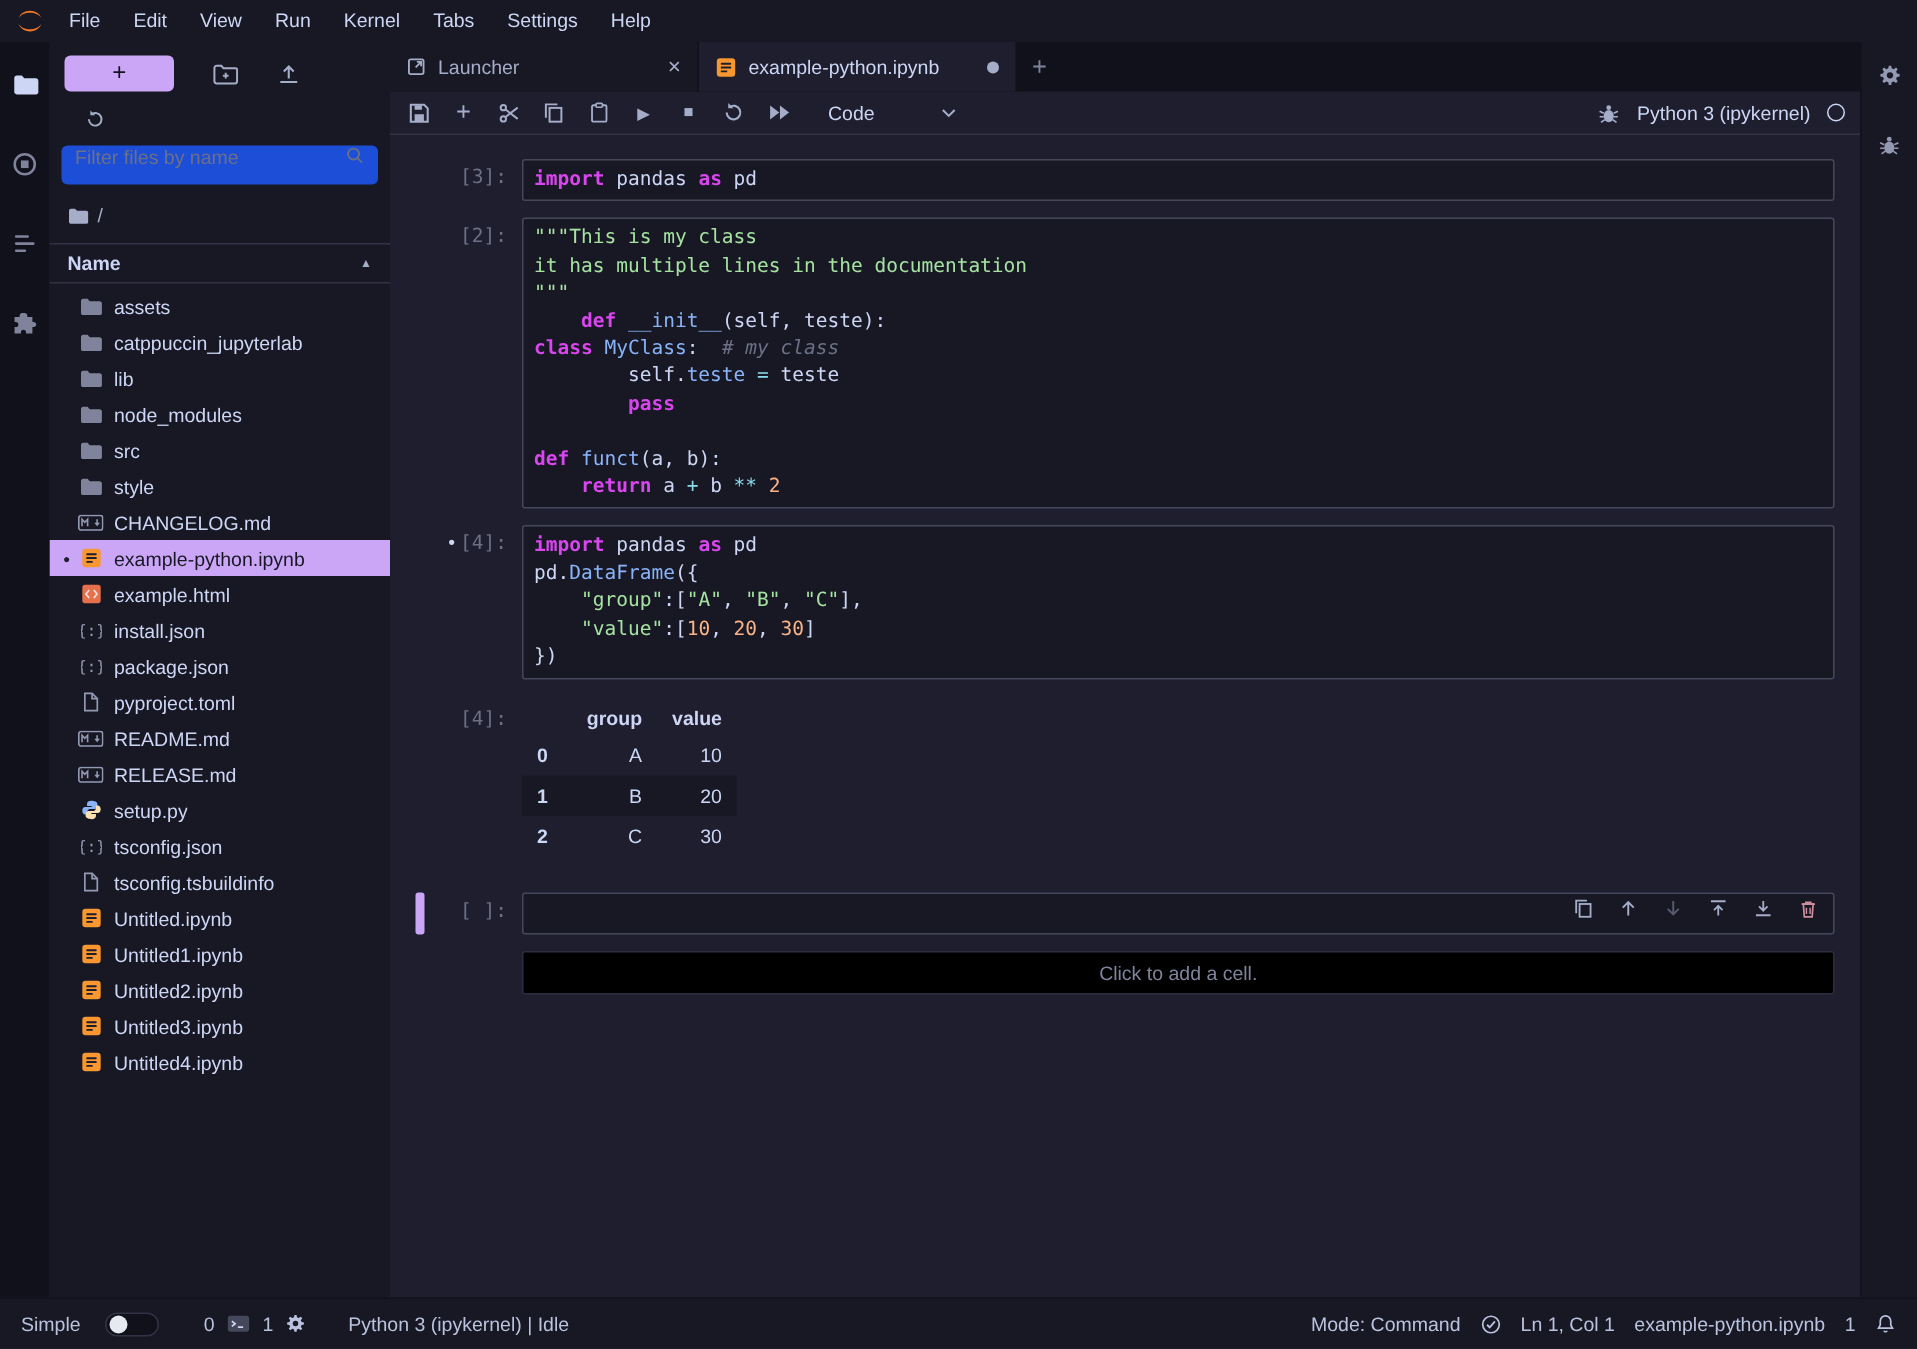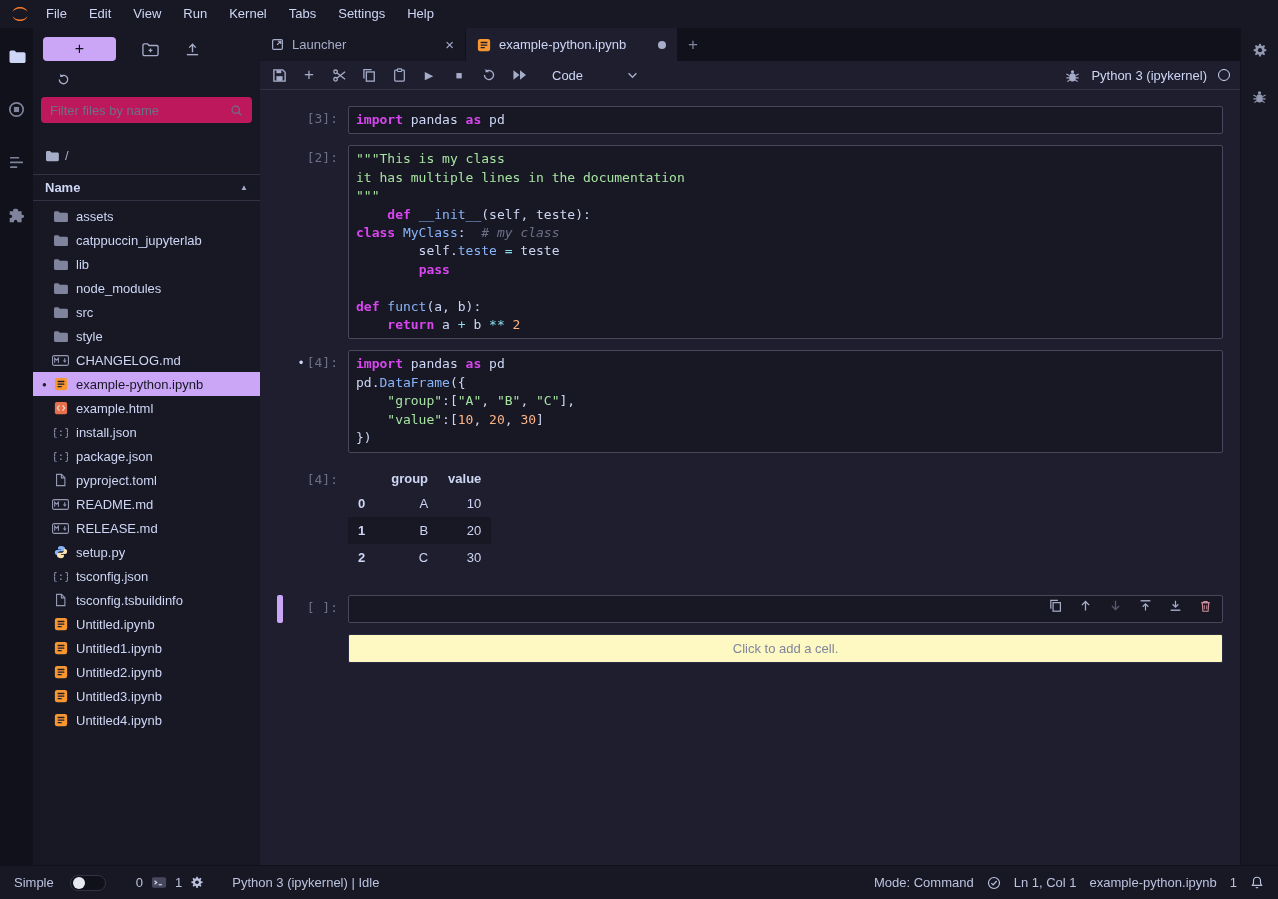--- a/index.html
+++ b/index.html
@@ -14,21 +14,21 @@
 #body{flex:1;display:flex;min-height:0}
 #iconstrip{width:33px;flex:none;background:#11111b;display:flex;flex-direction:column;align-items:center;padding-top:18px;gap:33px}
 .strip-icon{width:20px;height:20px;display:flex;align-items:center;justify-content:center;color:#7f849c}
 .strip-icon.active{color:#cdd6f4}
 
 #filebrowser{width:227px;flex:none;background:#181825;display:flex;flex-direction:column}
 .fb-actions{display:flex;align-items:center;gap:26px;padding:9px 10px 0 10px}
 .new-btn{width:73px;height:24px;border:none;border-radius:4px;background:#cba6f7;color:#11111b;font-size:16px;font-family:inherit;cursor:pointer;line-height:20px}
 .fb-icon{display:flex;color:#a6adc8}
 .fb-refresh{padding:12px 0 0 24px;display:flex;color:#a6adc8}
-.fb-search{margin:11px 8px 14px 8px;height:26px;background:#be185d;border-radius:4px;display:flex;align-items:center;padding:0 9px}
+.fb-search{margin:11px 8px 2px 8px;height:26px;background:#1d4ed8;border-radius:4px;display:flex;align-items:flex-start;padding:0 9px}
 .fb-search input{flex:1;background:transparent;border:none;outline:none;color:#cdd6f4;font-size:13px;font-family:inherit;min-width:0}
 .fb-search input::placeholder{color:#6c7086}
 .fb-crumb{display:flex;align-items:center;gap:6px;padding:11px 10px 8px 12px;color:#a6adc8}
 .fb-header{display:flex;align-items:center;padding:5px 12px 5px 12px;border-top:1px solid #313244;border-bottom:1px solid #313244;font-weight:bold;color:#cdd6f4;margin-top:3px}
 .fb-header .sort{margin-left:auto;font-size:8px;color:#a6adc8}
 #filelist{flex:1;overflow:hidden;padding-top:3px}
 .frow{display:flex;align-items:center;height:24px;padding-left:5px;color:#cdd6f4;cursor:default}
 .frow .fdot{width:13px;font-size:8px;text-align:center;color:#1e1e2e;flex:none}
 .frow .ficon{width:19px;display:flex;justify-content:center;margin-right:6px;flex:none}
 .frow .fname{white-space:nowrap;overflow:hidden;text-overflow:ellipsis}
@@ -73,21 +73,21 @@
 table.df tbody th{text-align:left;padding-right:16px}
 table.df tbody tr:nth-child(2){background:#181825}
 .cellrow.activecell{margin-top:12px}
 .active-bar{position:absolute;left:17px;top:0;bottom:0;width:6px;border-radius:2px;background:#cba6f7}
 .cell-toolbar{position:absolute;right:10px;top:3px;display:flex;gap:17px;align-items:center;color:#a6adc8}
 .cell-toolbar .citem{display:flex;align-items:center}
 .cell-toolbar .dim{color:#585b70}
 .cell-toolbar .danger{color:#d霸}
 .cell-toolbar .danger{color:#d republican}
 .cell-toolbar .danger{color:#cf8e9d}
-.addcell{flex:1;margin-right:17px;border:1px solid #2c2c40;border-radius:2px;background:#fef9c3;color:#7f849c;text-align:center;padding:6px 0;font-size:13px;font-family:"Liberation Sans",sans-serif}
+.addcell{flex:1;margin-right:17px;border:1px solid #2c2c40;border-radius:2px;background:#000000;color:#7f849c;text-align:center;padding:6px 0;font-size:13px;font-family:"Liberation Sans",sans-serif}
 
 #rightstrip{width:38px;flex:none;background:#181825;border-left:1px solid #11111b;display:flex;flex-direction:column;align-items:center;padding-top:15px;gap:30px;color:#9399b2}
 
 #statusbar{height:34px;flex:none;background:#181825;border-top:1px solid #11111b;display:flex;align-items:center;padding:0 14px;color:#bac2de}
 .sb-left{display:flex;align-items:center;gap:16px}
 .toggle{width:36px;height:16px;border-radius:9px;background:#11111b;border:1px solid #313244;position:relative;display:inline-block}
 .knob{position:absolute;left:2px;top:1px;width:12px;height:12px;border-radius:50%;background:#e6e9ef}
 .sb-counts{display:flex;align-items:center;gap:8px;margin-left:14px}
 .sb-kernel{margin-left:12px}
 .sb-right{margin-left:auto;display:flex;align-items:center;gap:13px}

